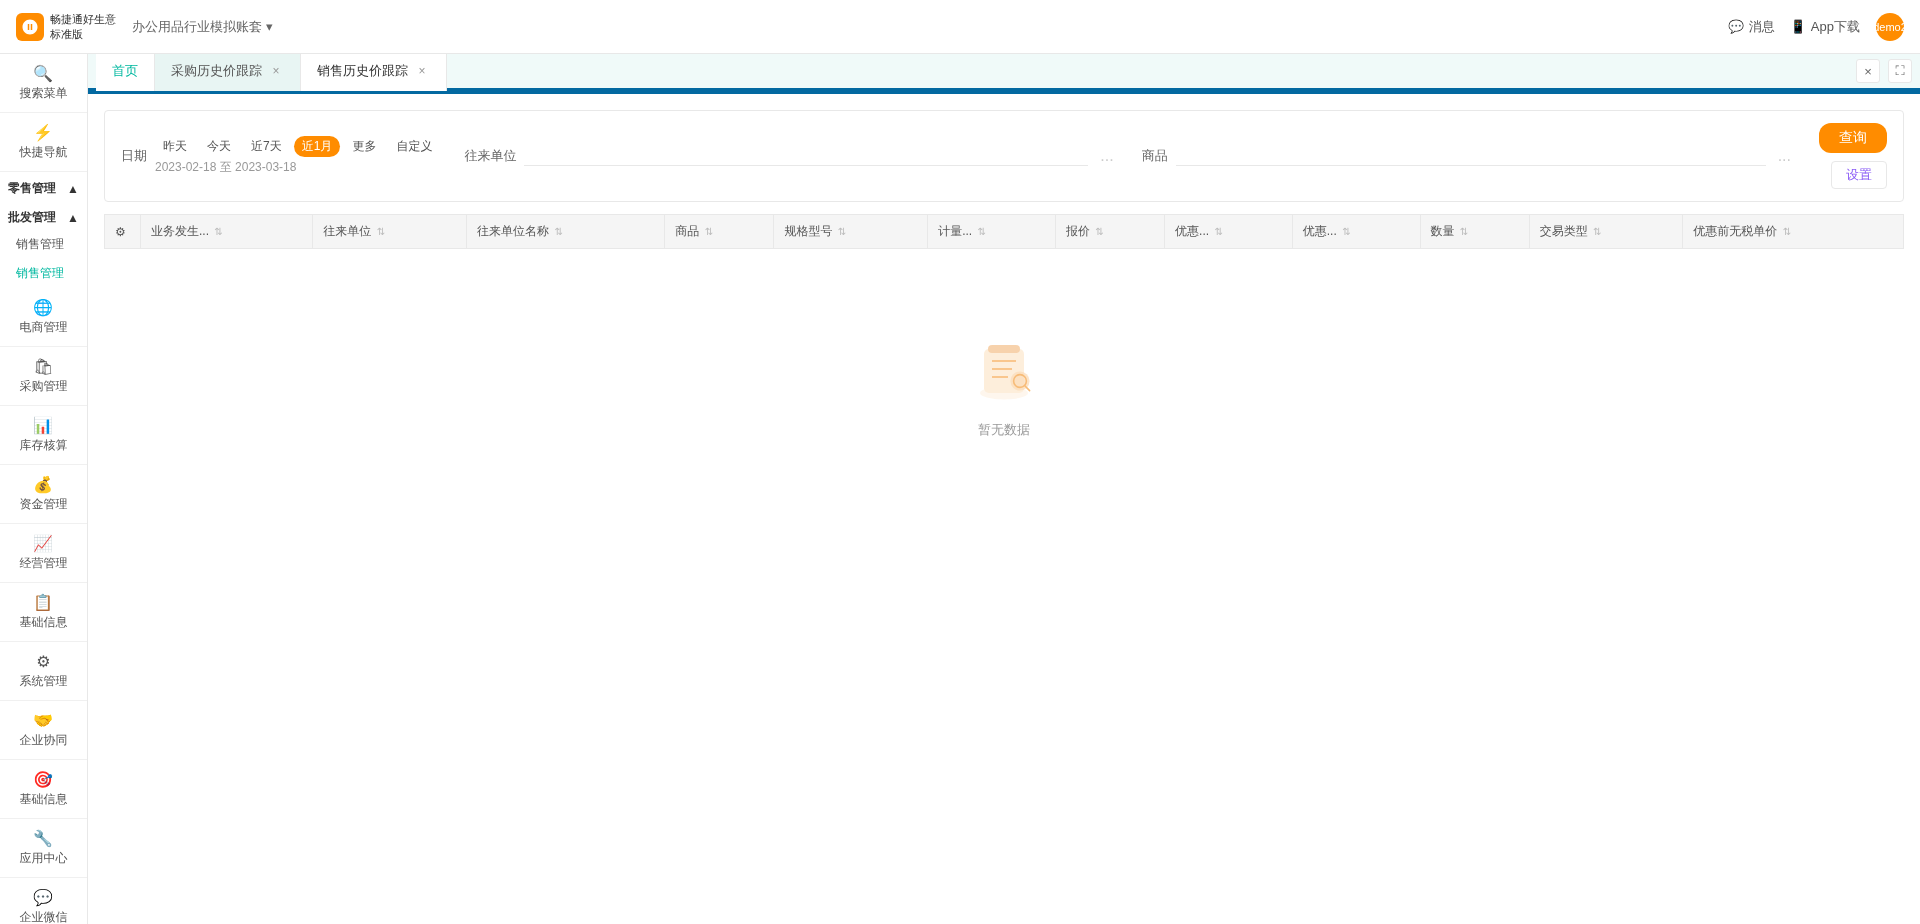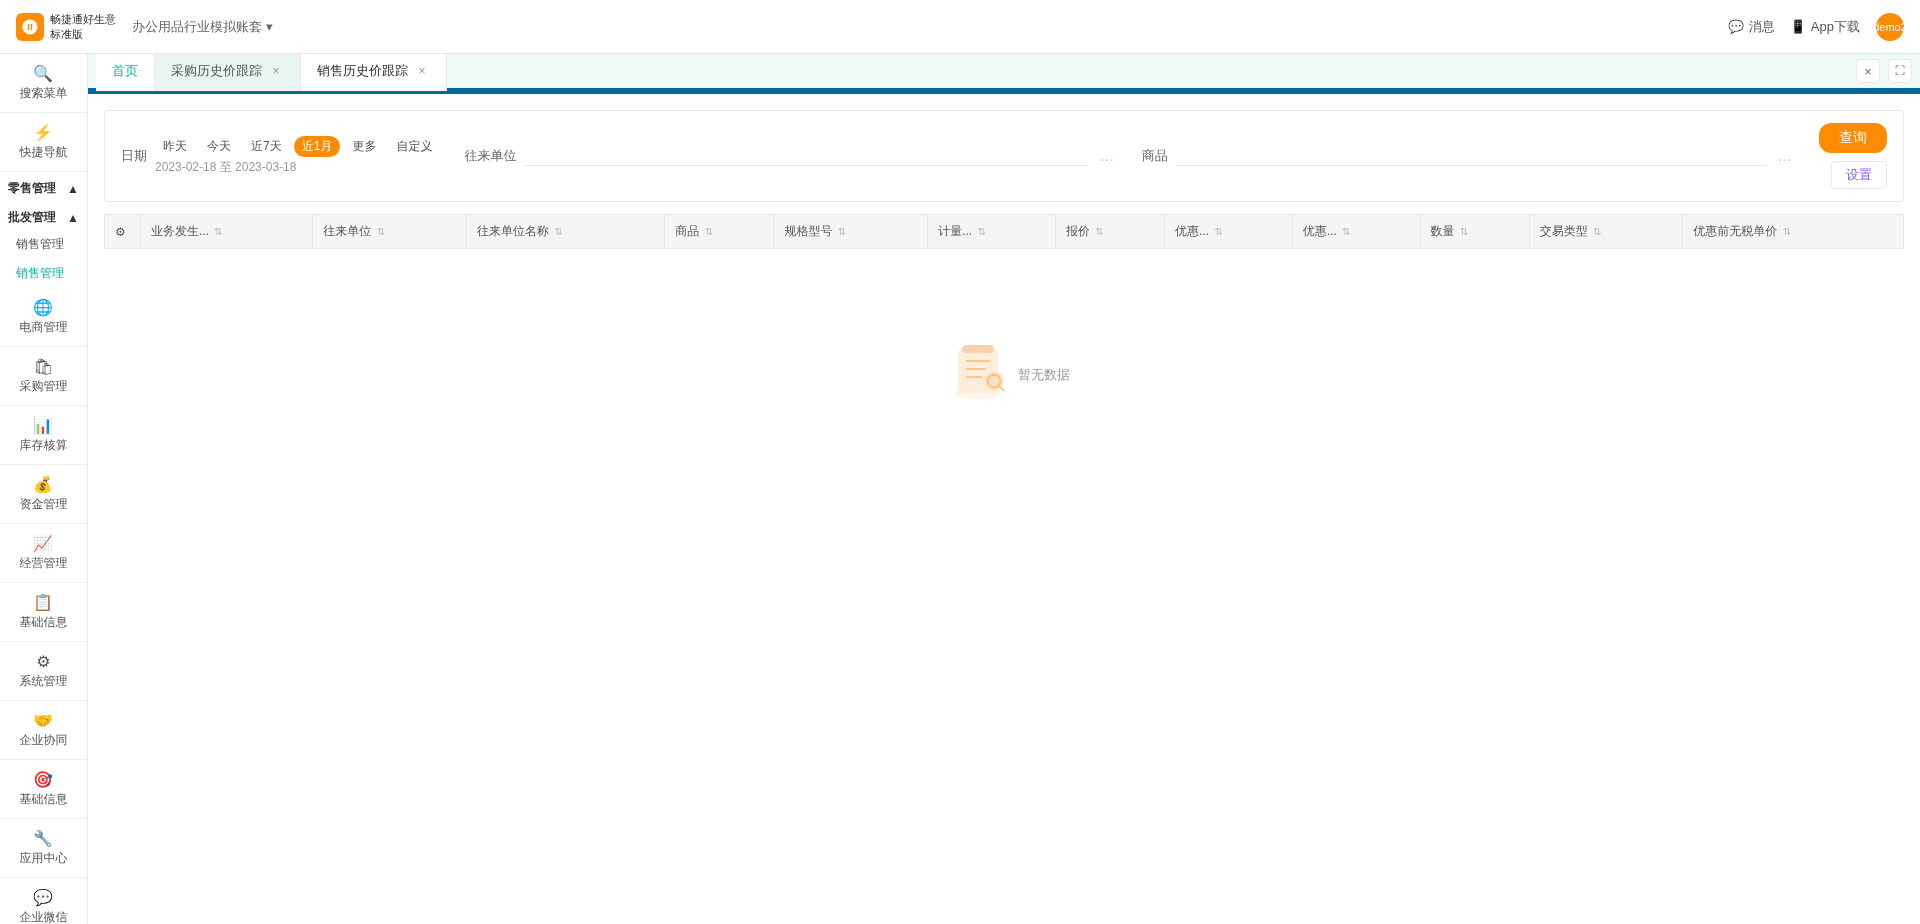--- a/index.html
+++ b/index.html
@@ -77,21 +77,21 @@
     .query-btns { display: flex; flex-direction: column; align-items: flex-end; gap: 4px; }
 
     
     .data-table { width: 100%; border-collapse: collapse; font-size: 13px; }
     .data-table th { background: #f5f5f5; padding: 8px 10px; text-align: left; color: #555; font-weight: normal; border: 1px solid #e8e8e8; white-space: nowrap; font-size: 12px; }
     .data-table th .sort-icon { display: inline-block; font-size: 10px; color: #bbb; margin-left: 2px; }
 
     .settings-th { width: 36px; text-align: center; }
 
     
-    .empty-state { display: flex; flex-direction: row; align-items: center; justify-content: center; padding: 80px 0; color: #999; font-size: 13px; }
+    .empty-state { display: flex; flex-direction: column; align-items: center; justify-content: center; padding: 80px 0; color: #999; font-size: 13px; }
     .empty-icon { width: 80px; height: 80px; margin-bottom: 12px; opacity: 0.7; }
 
     
     ::-webkit-scrollbar { width: 6px; height: 6px; }
     ::-webkit-scrollbar-track { background: #f5f5f5; }
     ::-webkit-scrollbar-thumb { background: #ddd; border-radius: 3px; }
   </style>
 </head>
 <body>
 

